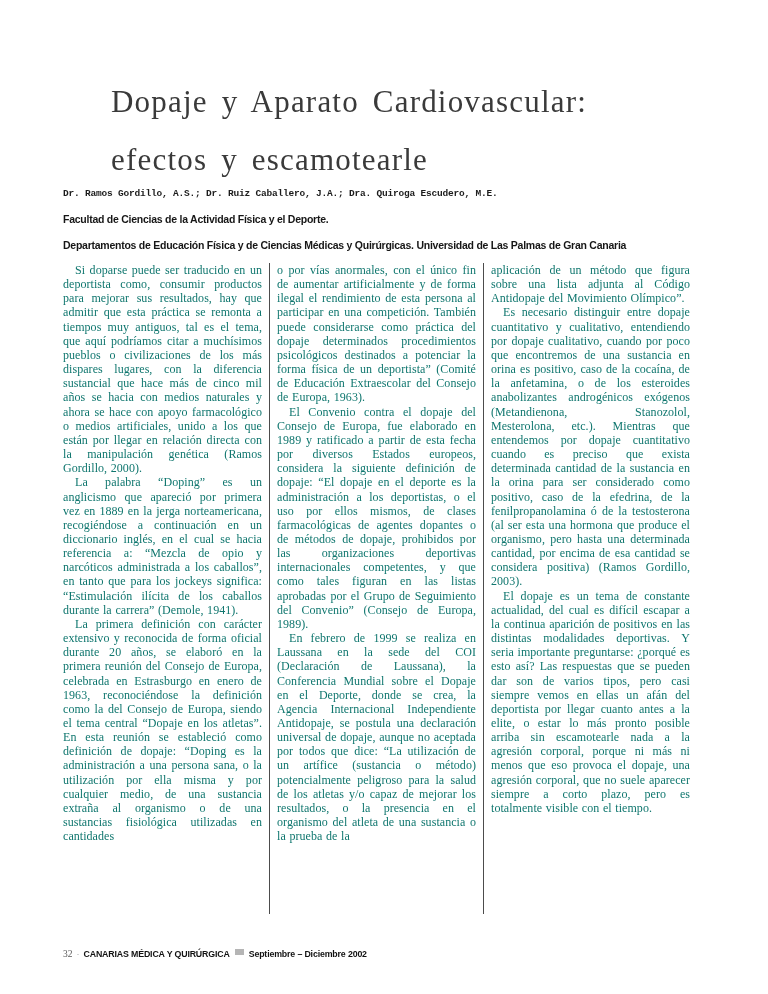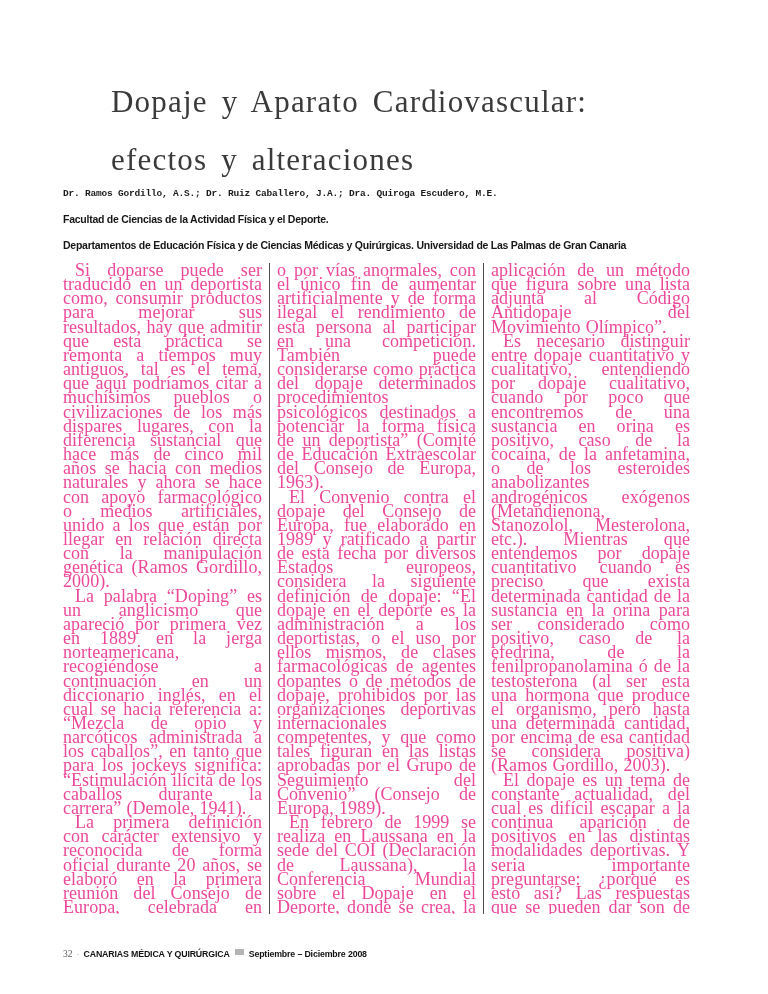--- a/index.html
+++ b/index.html
@@ -49,23 +49,23 @@
   .columns {
     position: absolute;
     left: 63px; top: 263px;
     width: 629px; height: 651px;
     display: flex;
   }
   .col {
     width: 199px; height: 651px;
     overflow: hidden;
     text-align: justify;
-    font-size: 18px;
+    font-size: 12px;
     line-height: 14.15px;
-    color: #ec4899;
+    color: #0f766e;
     letter-spacing: 0.05px;
     word-spacing: 0.6px;
   }
   .divider {
     width: 1px; height: 651px;
     background: #4c4c4c;
     margin: 0 7px;
     flex: 0 0 1px;
   }
   .para { margin: 0; }
@@ -103,21 +103,21 @@
   }
 </style>
 </head>
 <body>
 
 <div class="page">
 
   <header class="doc-header">
     <h1 class="title">
       <span class="title-line">Dopaje y Aparato Cardiovascular:</span>
-      <span class="title-line">efectos y alteraciones</span>
+      <span class="title-line">efectos y escamotearle</span>
     </h1>
     <p class="authors">Dr. Ramos Gordillo, A.S.; Dr. Ruiz Caballero, J.A.; Dra. Quiroga Escudero, M.E.</p>
     <p class="affiliation">Facultad de Ciencias de la Actividad Física y el Deporte.</p>
     <p class="affiliation">Departamentos de Educación Física y de Ciencias Médicas y Quirúrgicas. Universidad de Las Palmas de Gran Canaria</p>
   </header>
 
   <main class="columns">
     <section class="col">
       <p class="para indent">Si doparse puede ser traducido en un deportista como, consumir productos para mejorar sus resultados, hay que admitir que esta práctica se remonta a tiempos muy antiguos, tal es el tema, que aquí podríamos citar a muchísimos pueblos o civilizaciones de los más dispares lugares, con la diferencia sustancial que hace más de cinco mil años se hacia con medios naturales y ahora se hace con apoyo farmacológico o medios artificiales, unido a los que están por llegar en relación directa con la manipulación genética (Ramos Gordillo, 2000).</p>
       <p class="para indent">La palabra “Doping” es un anglicismo que apareció por primera vez en 1889 en la jerga norteamericana, recogiéndose a continuación en un diccionario inglés, en el cual se hacia referencia a: “Mezcla de opio y narcóticos administrada a los caballos”, en tanto que para los jockeys significa: “Estimulación ilícita de los caballos durante la carrera” (Demole, 1941).</p>
@@ -135,16 +135,16 @@
       <p class="para indent">Es necesario distinguir entre dopaje cuantitativo y cualitativo, entendiendo por dopaje cualitativo, cuando por poco que encontremos de una sustancia en orina es positivo, caso de la cocaína, de la anfetamina, o de los esteroides anabolizantes androgénicos exógenos (Metandienona, Stanozolol, Mesterolona, etc.). Mientras que entendemos por dopaje cuantitativo cuando es preciso que exista determinada cantidad de la sustancia en la orina para ser considerado como positivo, caso de la efedrina, de la fenilpropanolamina ó de la testosterona (al ser esta una hormona que produce el organismo, pero hasta una determinada cantidad, por encima de esa cantidad se considera positiva) (Ramos Gordillo, 2003).</p>
       <p class="para indent">El dopaje es un tema de constante actualidad, del cual es difícil escapar a la continua aparición de positivos en las distintas modalidades deportivas. Y seria importante preguntarse: ¿porqué es esto así? Las respuestas que se pueden dar son de varios tipos, pero casi siempre vemos en ellas un afán del deportista por llegar cuanto antes a la elite, o estar lo más pronto posible arriba sin escamotearle nada a la agresión corporal, porque ni más ni menos que eso provoca el dopaje, una agresión corporal, que no suele aparecer siempre a corto plazo, pero es totalmente visible con el tiempo.</p>
     </section>
   </main>
 
   <footer class="doc-footer">
     <span class="page-num">32</span>
     <span class="foot-sep">·</span>
     <span class="journal">CANARIAS MÉDICA Y QUIRÚRGICA</span>
     <span class="square-marker"></span>
-    <span class="issue">Septiembre – Diciembre 2008</span>
+    <span class="issue">Septiembre – Diciembre 2002</span>
   </footer>
 
 </div>
 
 </body></html>

